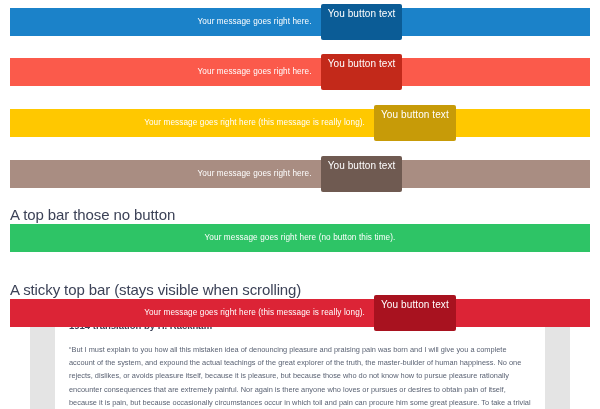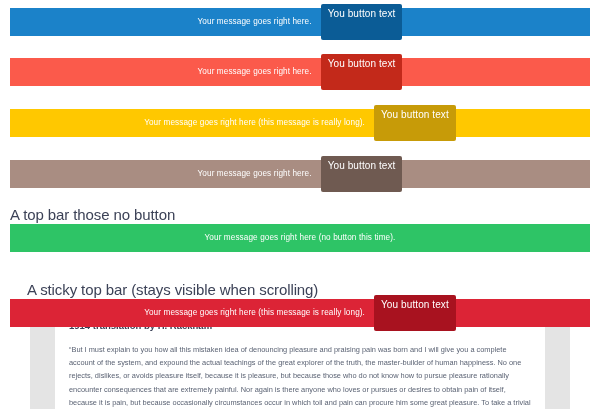--- a/index.html
+++ b/index.html
@@ -76,21 +76,21 @@
   .section-heading {
     position: absolute;
     left: 10px;
     font-size: 15px;
     font-weight: 400;
     color: #3c4257;
     letter-spacing: -0.1px;
     white-space: nowrap;
   }
   .heading-nobutton { top: 194px; }
-  .heading-sticky   { top: 269px; margin-left: 17px; }
+  .heading-sticky   { top: 269px; }
 
   
   .demo-scroll {
     position: absolute;
     left: 30px;
     top: 318px;
     width: 540px;
     height: 91px;
     background: #e4e4e4;
     overflow: hidden;

